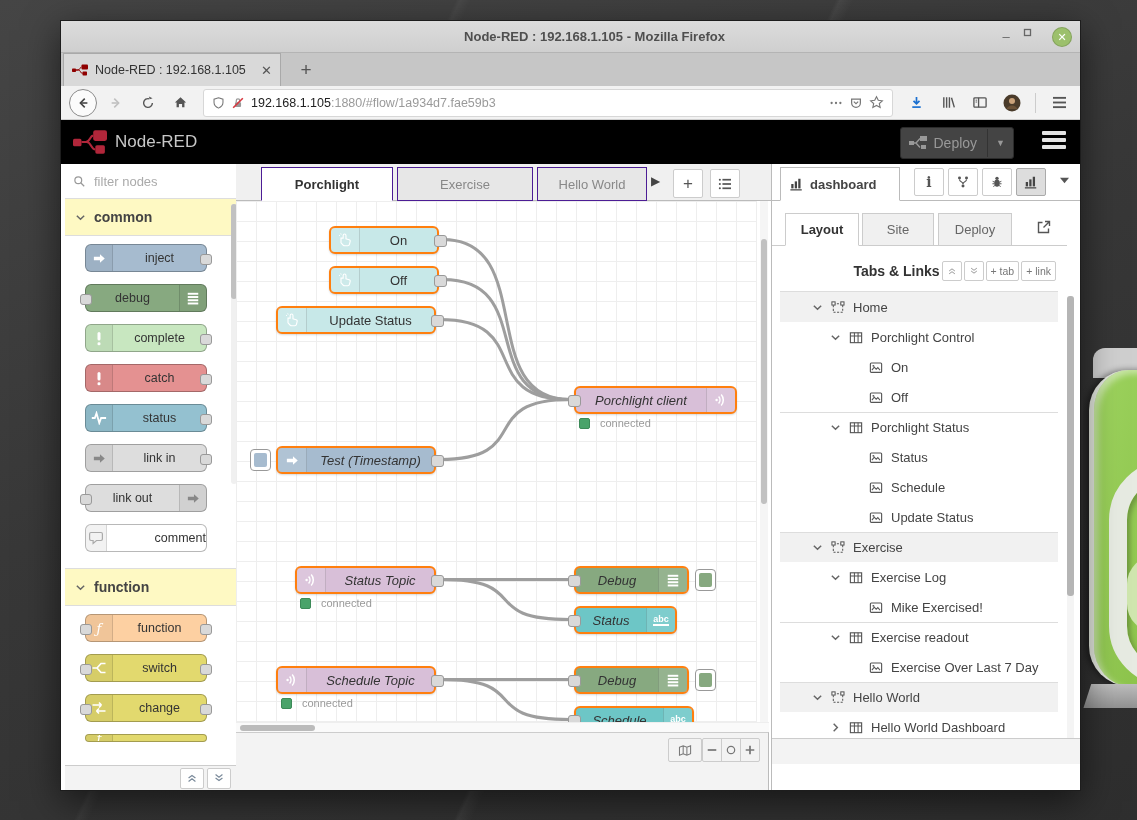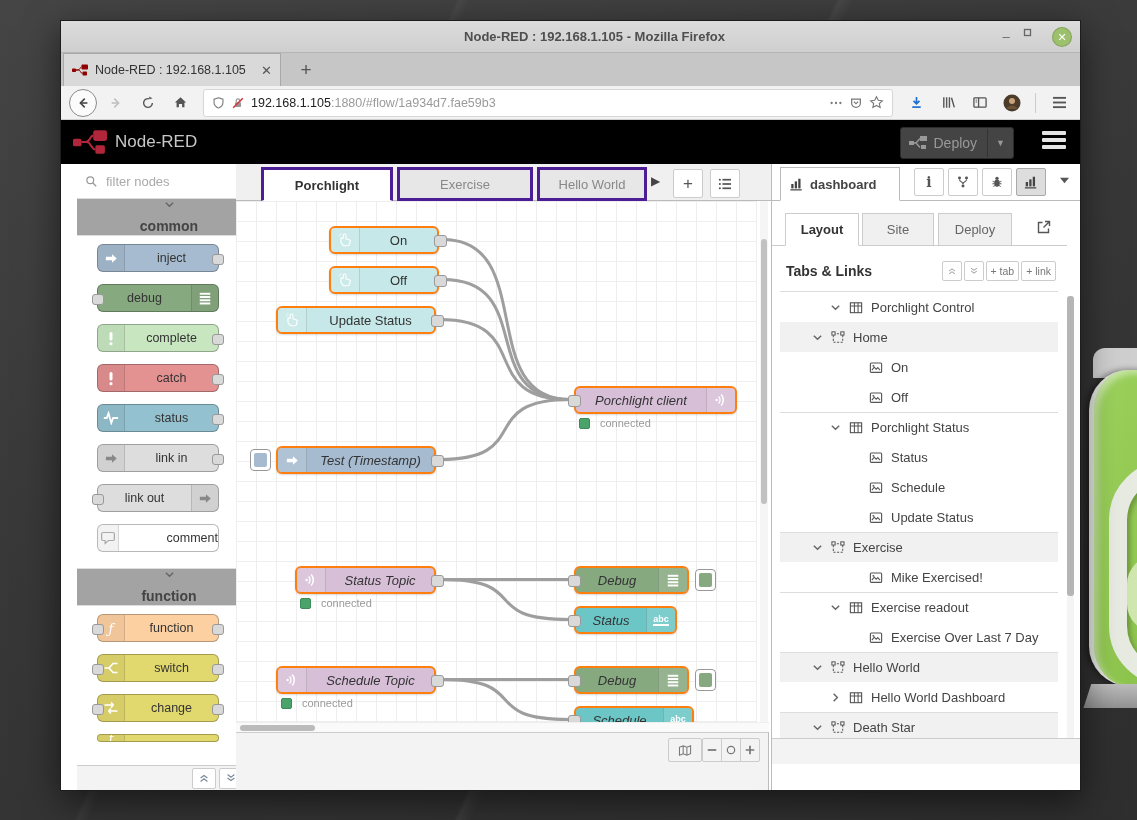--- a/index.html
+++ b/index.html
@@ -50,42 +50,42 @@
   #nr-brand{color:#c7c7c7;font-size:17px;margin-left:8px;}
   #deploy-btn{position:absolute;right:66px;top:7px;height:30px;background:#444;border:1px solid #2b2b2b;border-radius:3px;display:flex;align-items:center;color:#999;}
   #deploy-btn .dlabel{font-size:14px;padding:0 10px 0 6px;}
   #deploy-btn .dcaret{border-left:1px solid #333;padding:0 8px;font-size:9px;line-height:28px;}
   #deploy-btn .dicon{padding-left:8px;display:flex;}
   #nr-burger{position:absolute;right:14px;top:11px;width:24px;}
   #nr-burger div{height:3.5px;background:#e4e4e4;margin-bottom:3.5px;border-radius:1px;}
   
   #app-main{left:0;top:143px;width:1019px;height:626px;background:#fff;}
   
-  #palette{left:16px;top:0;width:175px;height:626px;border-right:1px solid #bbb;box-sizing:border-box;background:#fff;}
+  #palette{left:4px;top:0;width:175px;height:626px;border-right:1px solid #bbb;box-sizing:border-box;background:#fff;}
   #palette-search{height:34px;border-bottom:1px solid #ddd;display:flex;align-items:center;padding:0 8px;gap:6px;}
   #palette-search input{border:none;outline:none;font-size:13px;color:#555;width:120px;background:transparent;font-family:inherit;}
   #palette-search input::placeholder{color:#aaa;}
-  .pal-cat{height:36px;background:#a3a3a3;border-bottom:1px solid #ddd;border-top:1px solid #ddd;display:flex;align-items:center;gap:8px;padding-left:10px;font-size:14px;font-weight:bold;color:#444;flex-direction:column;}
+  .pal-cat{height:36px;background:#fef9c3;border-bottom:1px solid #ddd;border-top:1px solid #ddd;display:flex;align-items:center;gap:8px;padding-left:10px;font-size:14px;font-weight:bold;color:#444;}
   .pal-nodes{padding:8px 0 4px 0;}
   .pal-pill{position:relative;width:122px;height:28px;margin:0 0 12px 20px;border-radius:6px;border:1px solid rgba(0,0,0,.28);box-sizing:border-box;display:flex;}
   .pal-pill .picon{width:26px;display:flex;align-items:center;justify-content:center;}
   .pal-pill .picon.left{border-right:1px solid rgba(0,0,0,.12);background:rgba(0,0,0,.05);border-radius:5px 0 0 5px;}
   .pal-pill .picon.right{border-left:1px solid rgba(0,0,0,.12);background:rgba(0,0,0,.05);border-radius:0 5px 5px 0;}
   .pal-pill .plabel{flex:1;display:flex;align-items:center;justify-content:center;font-size:12.5px;color:#333;}
   .pport{position:absolute;width:10px;height:9px;background:#d9d9d9;border:1px solid #999;border-radius:3px;top:9px;}
   .pport.in{left:-6px;}
   .pport.out{right:-6px;}
   #palette-scroll{right:2px;top:40px;width:6px;height:280px;background:#f0f0f0;border-radius:3px;}
   #palette-scroll div{width:6px;height:95px;background:#c1c1c1;border-radius:3px;}
   #palette-footer{left:0;bottom:0;width:100%;height:25px;background:#f3f3f3;border-top:1px solid #ccc;box-sizing:border-box;display:flex;justify-content:flex-end;align-items:center;gap:3px;padding-right:8px;}
   .minibtn{width:22px;height:19px;background:#fff;border:1px solid #ccc;border-radius:2px;display:flex;align-items:center;justify-content:center;}
   
   #canvas-col{left:175px;top:0;width:535px;height:626px;}
   #flowtabs{left:0;top:0;width:100%;height:37px;background:#f0f0f0;border-bottom:1px solid #bbb;box-sizing:border-box;}
-  .flowtab{position:absolute;top:3px;height:34px;box-sizing:border-box;border:3px solid #4c1d95;display:flex;align-items:center;justify-content:center;font-size:13px;}
+  .flowtab{position:absolute;top:3px;height:34px;box-sizing:border-box;border:1px solid #4c1d95;display:flex;align-items:center;justify-content:center;font-size:13px;}
   .flowtab.active{background:#fff;border-bottom:1px solid #fff;color:#333;font-weight:bold;z-index:2;}
   .flowtab.inactive{background:#e7e7e7;color:#888;}
   #tab-next{position:absolute;top:10px;font-size:12px;color:#444;}
   .tabtool{position:absolute;top:5px;width:30px;height:29px;background:#fff;border:1px solid #ccc;border-radius:2px;box-sizing:border-box;display:flex;align-items:center;justify-content:center;color:#555;font-size:17px;}
   #canvas{left:0;top:37px;width:521px;height:521px;overflow:hidden;background:#fff;
     background-image:linear-gradient(#eee 1px,transparent 1px),linear-gradient(90deg,#eee 1px,transparent 1px);
     background-size:20px 20px;}
   #wires{position:absolute;left:0;top:0;}
   .node{position:absolute;height:28px;border:2.5px solid #ff7f0e;border-radius:6px;box-sizing:border-box;display:flex;box-shadow:0 1px 2px rgba(0,0,0,.15);}
   .node .nicon{width:28px;display:flex;align-items:center;justify-content:center;text-align:center;}
@@ -115,21 +115,21 @@
   .sb-tool{position:absolute;top:4px;width:30px;height:28px;background:#fff;border:1px solid #ccc;border-radius:2px;box-sizing:border-box;display:flex;align-items:center;justify-content:center;color:#555;}
   .sb-tool.pressed{background:#ddd;border-color:#aaa;}
   #sb-caret{position:absolute;top:12px;right:10px;}
   #sb-panel{position:absolute;left:0;top:37px;width:100%;height:563px;overflow:hidden;}
   .subtab{position:absolute;top:12px;height:33px;box-sizing:border-box;border:1px solid #ccc;display:flex;align-items:center;justify-content:center;font-size:13px;}
   .subtab.active{background:#fff;border-bottom:1px solid #fff;font-weight:bold;color:#333;z-index:2;}
   .subtab.inactive{background:#f0f0f0;color:#666;}
   #subtab-line{position:absolute;left:0;top:44px;width:295px;border-bottom:1px solid #ccc;}
   #ext-btn{position:absolute;right:28px;top:18px;}
   #tnl-row{position:absolute;left:14px;top:57px;width:270px;height:26px;display:flex;align-items:center;}
-  #tnl-title{font-size:14px;font-weight:bold;color:#333;flex:1;}
+  #tnl-title{font-size:14px;font-weight:bold;color:#333;flex:1;text-align:right;}
   .tnl-btn{height:18px;border:1px solid #ccc;border-radius:2px;background:#fff;display:flex;align-items:center;justify-content:center;font-size:10.5px;color:#777;padding:0 4px;margin-left:2px;box-sizing:content-box;}
   #tree{position:absolute;left:8px;top:90px;width:278px;height:473px;overflow:hidden;border-top:1px solid #ddd;}
   .trow{height:30px;display:flex;align-items:center;gap:7px;font-size:13px;color:#444;box-sizing:border-box;}
   .trow.shaded{background:#f1f1f1;}
   .trow.btop{border-top:1px solid #ddd;}
   #tree-scroll{position:absolute;right:6px;top:95px;width:7px;height:460px;background:#f4f4f4;border-radius:3px;}
   #tree-scroll div{width:7px;height:300px;background:#b5b5b5;border-radius:3px;}
   #sb-footer{position:absolute;left:0;bottom:0;width:100%;height:26px;background:#f3f3f3;border-top:1px solid #ccc;box-sizing:border-box;}
   svg{display:block;}
 </style>
@@ -712,49 +712,49 @@
           </span>
           <span class="tnl-btn">
             <svg width="10" height="10" viewBox="0 0 14 14">
                 <path d="M3 3l4 3 4-3M3 7l4 3 4-3" stroke="#999" fill="none" stroke-width="1.4"></path>
               </svg>
           </span>
           <span class="tnl-btn">+ tab</span>
           <span class="tnl-btn">+ link</span>
         </div>
         <div id="tree">
-            <div class="trow" style="padding-left: 50px;">
-              <span style="display:flex;">
-                <svg width="11" height="11" viewBox="0 0 12 12">
-                  <path d="M2 4l4 4 4-4" stroke="#666" fill="none" stroke-width="1.6"></path>
-                </svg>
-              </span>
-              <span style="display:flex;">
-                <svg width="16" height="15" viewBox="0 0 16 16">
-                  <rect x="2" y="3" width="12" height="10.5" fill="none" stroke="#555" stroke-width="1.2"></rect>
-                  <path d="M2 6.4h12M6.3 3v10.5M10.2 3v10.5" stroke="#555" stroke-width="1.1"></path>
-                </svg>
-              </span>
-              <span>Porchlight Control</span>
-            </div>
             <div class="trow shaded" style="padding-left: 32px;">
               <span style="display:flex;">
                 <svg width="11" height="11" viewBox="0 0 12 12">
                   <path d="M2 4l4 4 4-4" stroke="#666" fill="none" stroke-width="1.6"></path>
                 </svg>
               </span>
               <span style="display:flex;">
                 <svg width="16" height="15" viewBox="0 0 16 16">
                   <rect x="3" y="4" width="10" height="9" fill="none" stroke="#555" stroke-width="1.1" stroke-dasharray="2.2 1.6"></rect>
                   <rect x="1.5" y="2" width="3.4" height="3.4" fill="#fff" stroke="#555" stroke-width="1.1"></rect>
                   <rect x="11" y="2" width="3.4" height="3.4" fill="#fff" stroke="#555" stroke-width="1.1"></rect>
                 </svg>
               </span>
               <span>Home</span>
             </div>
+            <div class="trow" style="padding-left: 50px;">
+              <span style="display:flex;">
+                <svg width="11" height="11" viewBox="0 0 12 12">
+                  <path d="M2 4l4 4 4-4" stroke="#666" fill="none" stroke-width="1.6"></path>
+                </svg>
+              </span>
+              <span style="display:flex;">
+                <svg width="16" height="15" viewBox="0 0 16 16">
+                  <rect x="2" y="3" width="12" height="10.5" fill="none" stroke="#555" stroke-width="1.2"></rect>
+                  <path d="M2 6.4h12M6.3 3v10.5M10.2 3v10.5" stroke="#555" stroke-width="1.1"></path>
+                </svg>
+              </span>
+              <span>Porchlight Control</span>
+            </div>
             <div class="trow" style="padding-left: 88px;">
               <span style="display:flex;">
                 <svg width="16" height="15" viewBox="0 0 16 16">
                   <rect x="2" y="3.2" width="12" height="10" rx="1" fill="none" stroke="#555" stroke-width="1.2"></rect>
                   <path d="M3.6 10.8l2.6-3.2 2 2.3 1.7-1.8 2.4 2.7" stroke="#555" fill="none" stroke-width="1.1"></path>
                   <circle cx="5.2" cy="6.2" r="1" fill="#555"></circle>
                 </svg>
               </span>
               <span>On</span>
             </div>
@@ -819,20 +819,34 @@
                 </svg>
               </span>
               <span style="display:flex;">
                 <svg width="16" height="15" viewBox="0 0 16 16">
                   <rect x="3" y="4" width="10" height="9" fill="none" stroke="#555" stroke-width="1.1" stroke-dasharray="2.2 1.6"></rect>
                   <rect x="1.5" y="2" width="3.4" height="3.4" fill="#fff" stroke="#555" stroke-width="1.1"></rect>
                   <rect x="11" y="2" width="3.4" height="3.4" fill="#fff" stroke="#555" stroke-width="1.1"></rect>
                 </svg>
               </span>
               <span>Exercise</span>
+            </div>
+            <div class="trow" style="padding-left: 50px;">
+              <span style="display:flex;">
+                <svg width="11" height="11" viewBox="0 0 12 12">
+                  <path d="M2 4l4 4 4-4" stroke="#666" fill="none" stroke-width="1.6"></path>
+                </svg>
+              </span>
+              <span style="display:flex;">
+                <svg width="16" height="15" viewBox="0 0 16 16">
+                  <rect x="2" y="3" width="12" height="10.5" fill="none" stroke="#555" stroke-width="1.2"></rect>
+                  <path d="M2 6.4h12M6.3 3v10.5M10.2 3v10.5" stroke="#555" stroke-width="1.1"></path>
+                </svg>
+              </span>
+              <span>Exercise Log</span>
             </div>
             <div class="trow" style="padding-left: 88px;">
               <span style="display:flex;">
                 <svg width="16" height="15" viewBox="0 0 16 16">
                   <rect x="2" y="3.2" width="12" height="10" rx="1" fill="none" stroke="#555" stroke-width="1.2"></rect>
                   <path d="M3.6 10.8l2.6-3.2 2 2.3 1.7-1.8 2.4 2.7" stroke="#555" fill="none" stroke-width="1.1"></path>
                   <circle cx="5.2" cy="6.2" r="1" fill="#555"></circle>
                 </svg>
               </span>
               <span>Mike Exercised!</span>

